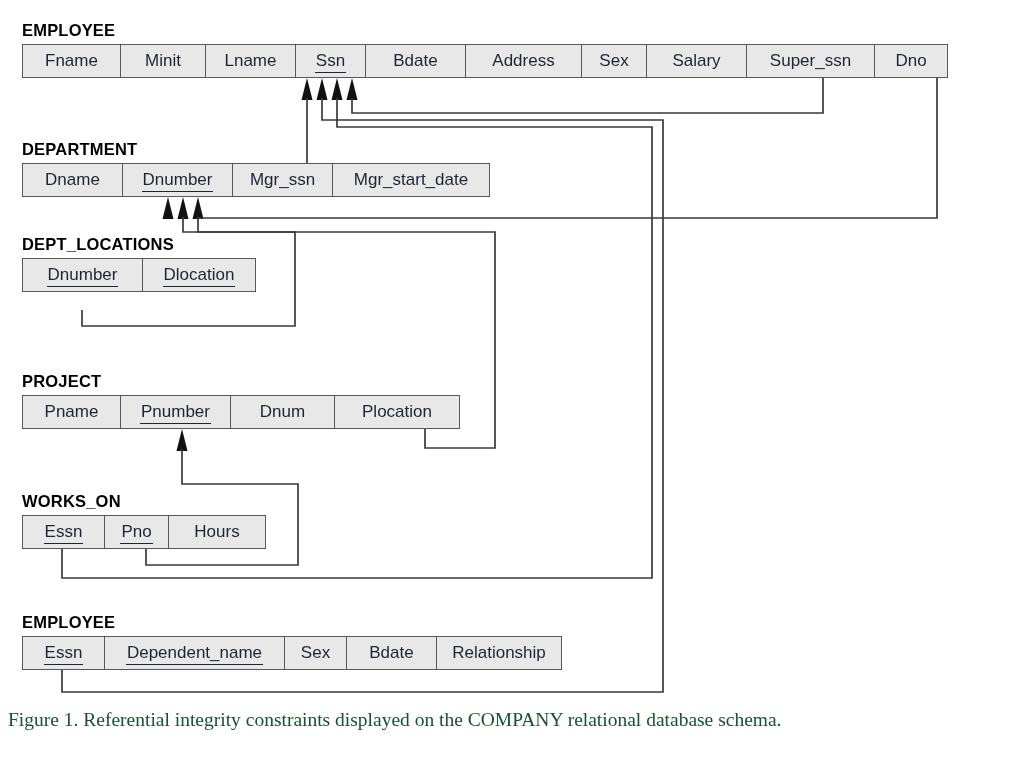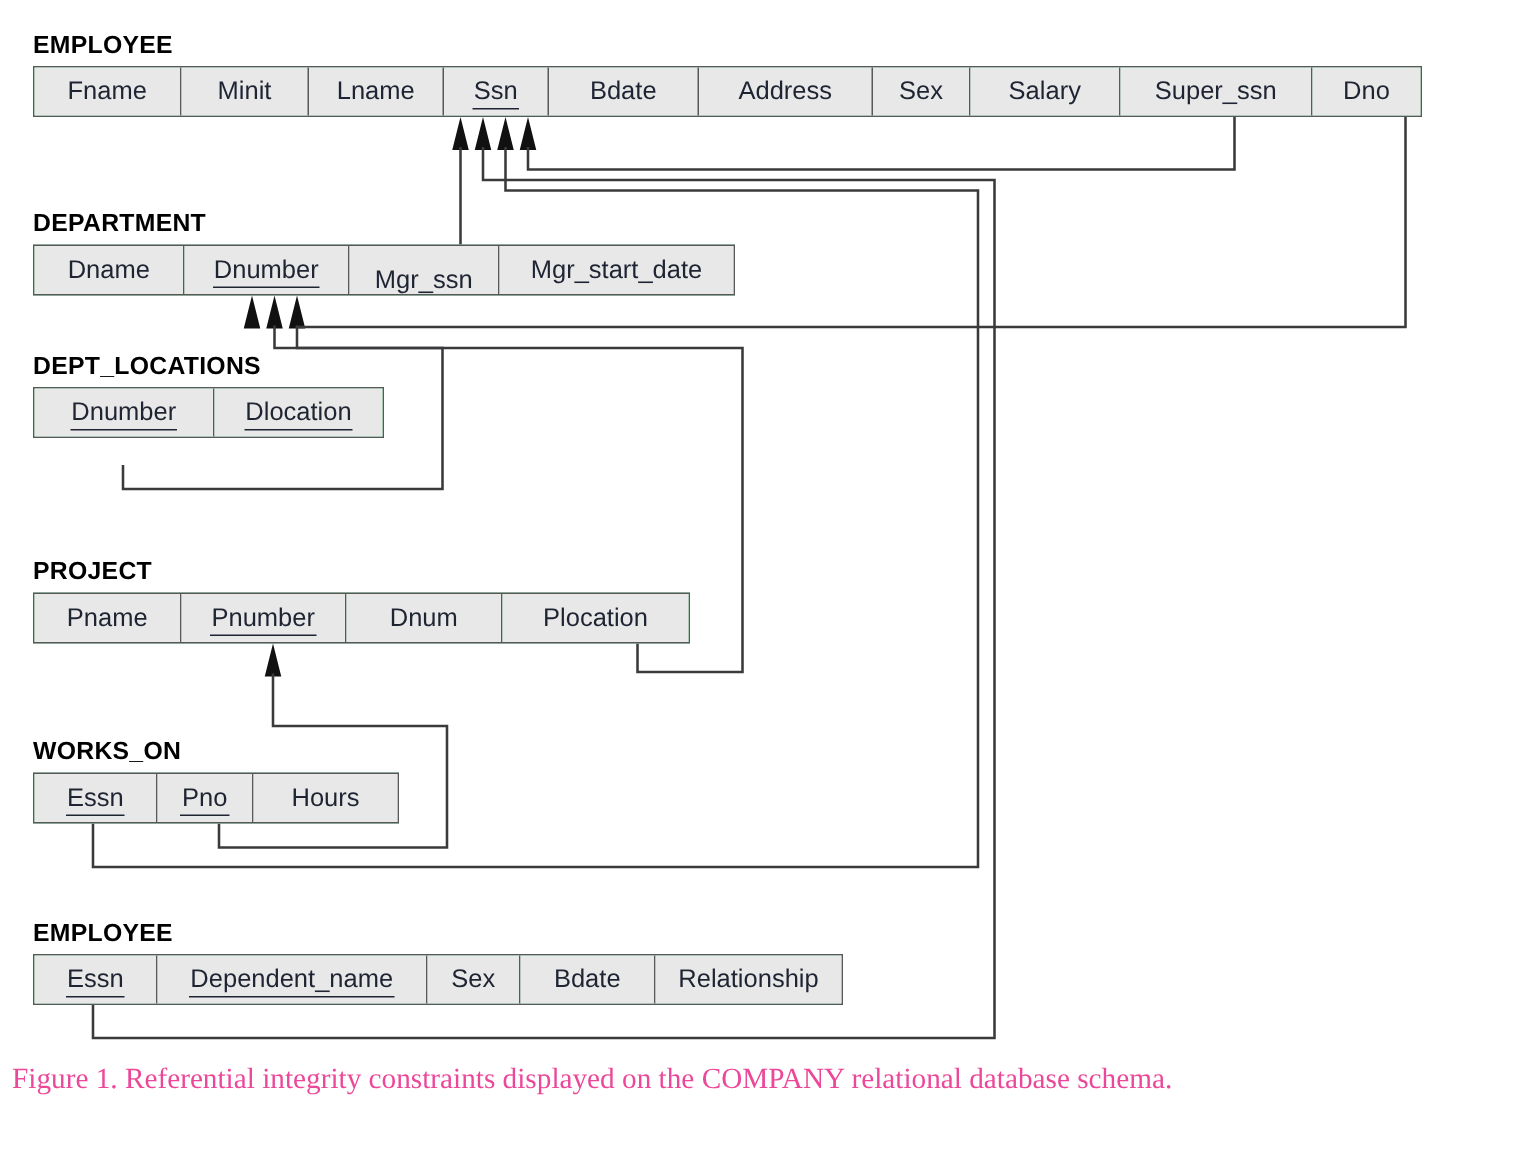--- a/index.html
+++ b/index.html
@@ -36,21 +36,21 @@
     white-space: nowrap;
     font-family: "Liberation Sans", sans-serif;
     font-weight: bold;
     font-size: 16.5px;
     letter-spacing: 0.2px;
     color: #000000;
   }
   .rel-row {
     display: flex;
     border: 1.6px solid #58585a;
-    background: #86efac;
+    background: #15803d;
     box-sizing: border-box;
     height: 34px;
   }
   .attr {
     position: relative;
     box-sizing: border-box;
     border-right: 1.4px solid #58585a;
     background: #e8e8e8;
     display: flex;
     align-items: center;
@@ -102,21 +102,21 @@
 
   
   .caption {
     position: absolute;
     left: 8px;
     top: 706px;
     width: 960px;
     font-family: "Liberation Serif", serif;
     font-size: 19.5px;
     line-height: 1.42;
-    color: #ec4899;
+    color: #14532d;
   }
 </style>
 </head>
 <body>
 
 <div id="stage">
 
   <svg id="wires" viewBox="0 0 1020 768">
 
     <polygon class="head" points="307,78 301.5,100 312.5,100"></polygon>
@@ -185,21 +185,21 @@
 
   <div class="relation" id="rel-DEPARTMENT" style="left:22px; top:163px;">
     <div class="rel-title">DEPARTMENT</div>
     <div class="rel-row">
       <div class="attr" style="width:100px;">
           <span class="txt">Dname</span>
         </div>
       <div class="attr pk" style="width:110px;">
           <span class="txt">Dnumber</span>
         </div>
-      <div class="attr" style="width:100px;align-items:flex-end;">
+      <div class="attr" style="width:100px;">
           <span class="txt">Mgr_ssn</span>
         </div>
       <div class="attr" style="width:156px;">
           <span class="txt">Mgr_start_date</span>
         </div>
     </div>
   </div>
 
   <div class="relation" id="rel-DEPT_LOCATIONS" style="left:22px; top:258px;">
     <div class="rel-title">DEPT_LOCATIONS</div>

